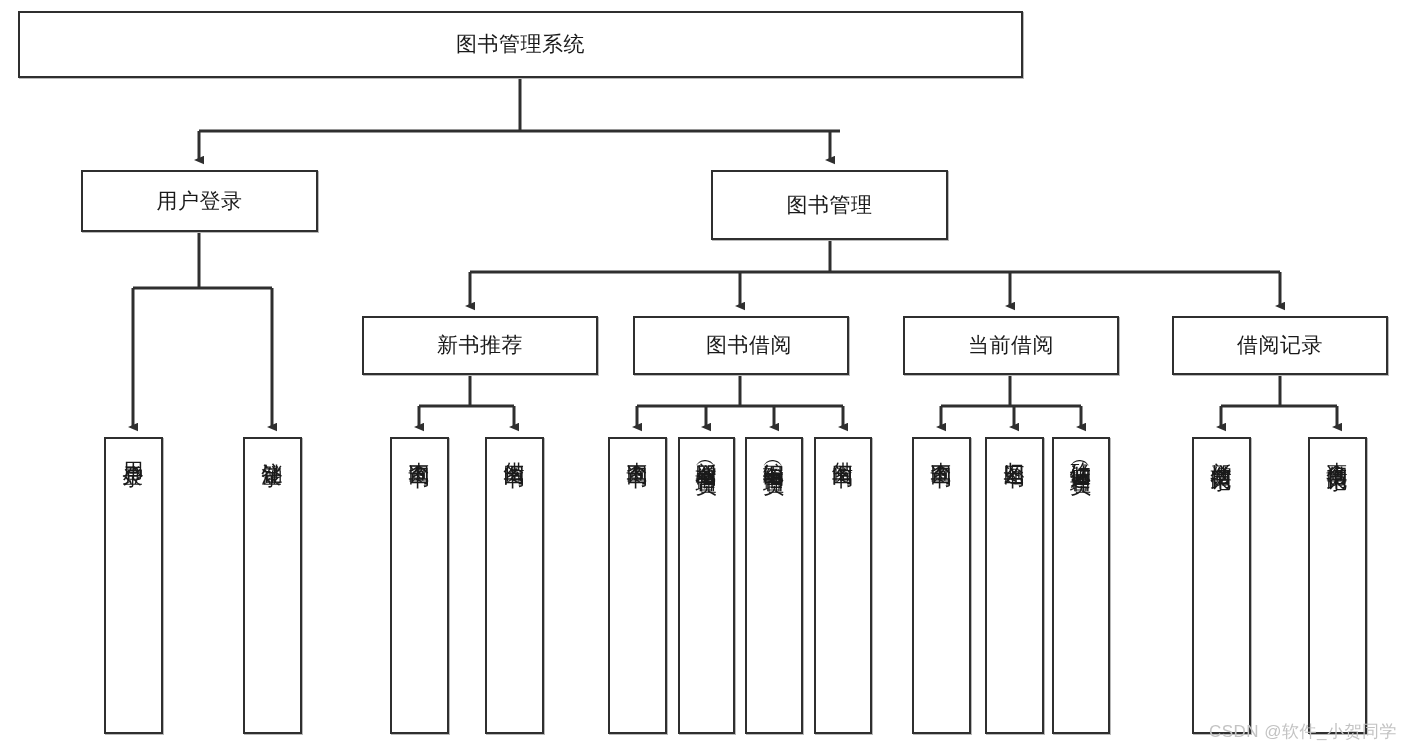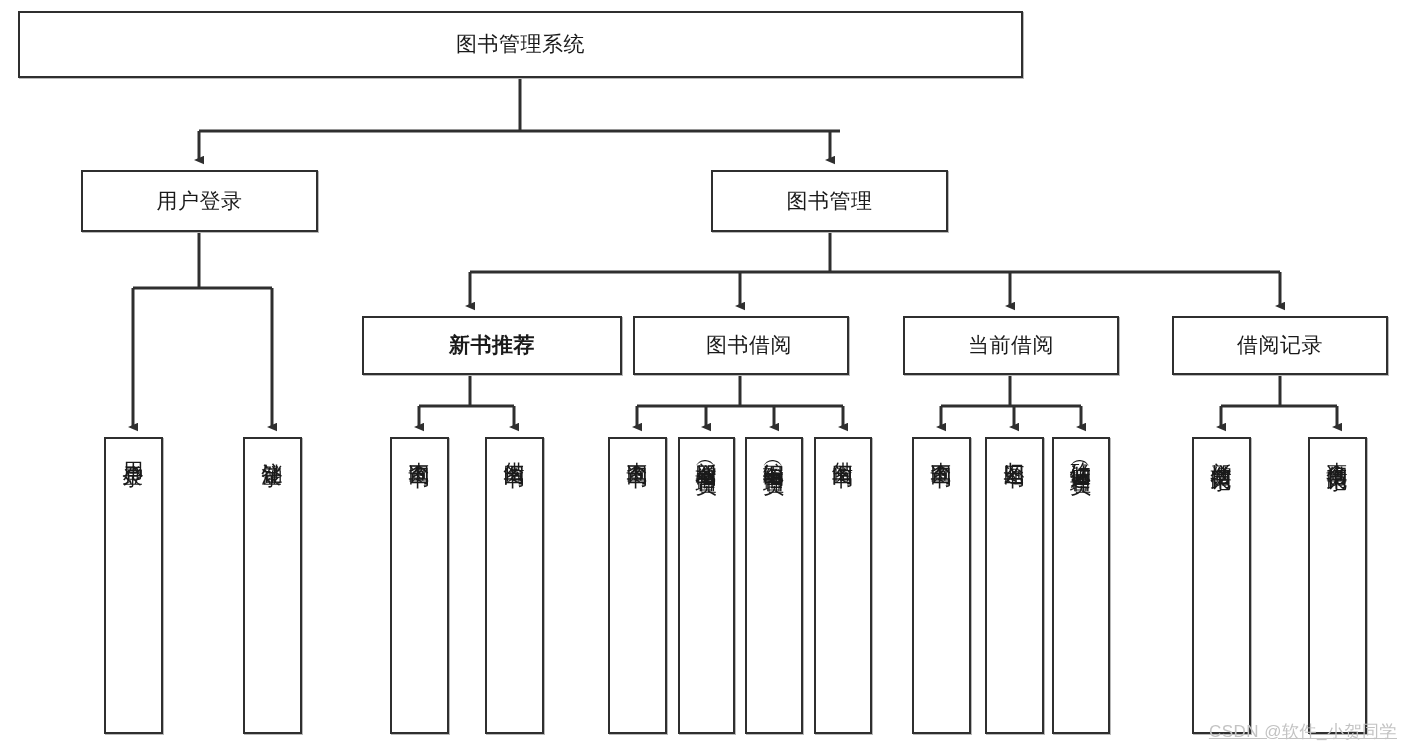--- a/index.html
+++ b/index.html
@@ -34,21 +34,20 @@
   }
   #edges{position:absolute;left:0;top:0;width:1405px;height:747px;pointer-events:none;}
   .watermark{
     position:absolute;
     right:8px;
     bottom:4px;
     font-size:17px;
     color:#c3c3c3;
     letter-spacing:0.5px;
     white-space:nowrap;
-    text-decoration:underline;
   }
 </style>
 </head>
 <body>
 
 <div id="canvas">
 
   <svg id="edges" viewBox="0 0 1405 747">
     <defs>
       <marker id="arrow" markerWidth="10" markerHeight="10" refX="4.2" refY="5" orient="auto" markerUnits="userSpaceOnUse">
@@ -104,25 +103,25 @@
     </g>
   </svg>
 
   <div class="node h-node" style="left:18px;top:11px;width:1005px;height:67px;">
     <span class="lbl">图书管理系统</span>
   </div>
 
   <div class="node h-node" style="left:81px;top:170px;width:237px;height:62px;">
     <span class="lbl">用户登录</span>
   </div>
-  <div class="node h-node" style="left:711px;top:170px;width:237px;height:62px;">
+  <div class="node h-node" style="left:711px;top:170px;width:237px;height:70px;">
     <span class="lbl">图书管理</span>
   </div>
 
-  <div class="node h-node" style="left:362px;top:316px;width:260px;height:59px;font-weight:bold;">
+  <div class="node h-node" style="left:362px;top:316px;width:236px;height:59px;">
     <span class="lbl">新书推荐</span>
   </div>
   <div class="node h-node" style="left:633px;top:316px;width:216px;height:59px;padding-left:16px;">
     <span class="lbl">图书借阅</span>
   </div>
   <div class="node h-node" style="left:903px;top:316px;width:216px;height:59px;">
     <span class="lbl">当前借阅</span>
   </div>
   <div class="node h-node" style="left:1172px;top:316px;width:216px;height:59px;">
     <span class="lbl">借阅记录</span>

